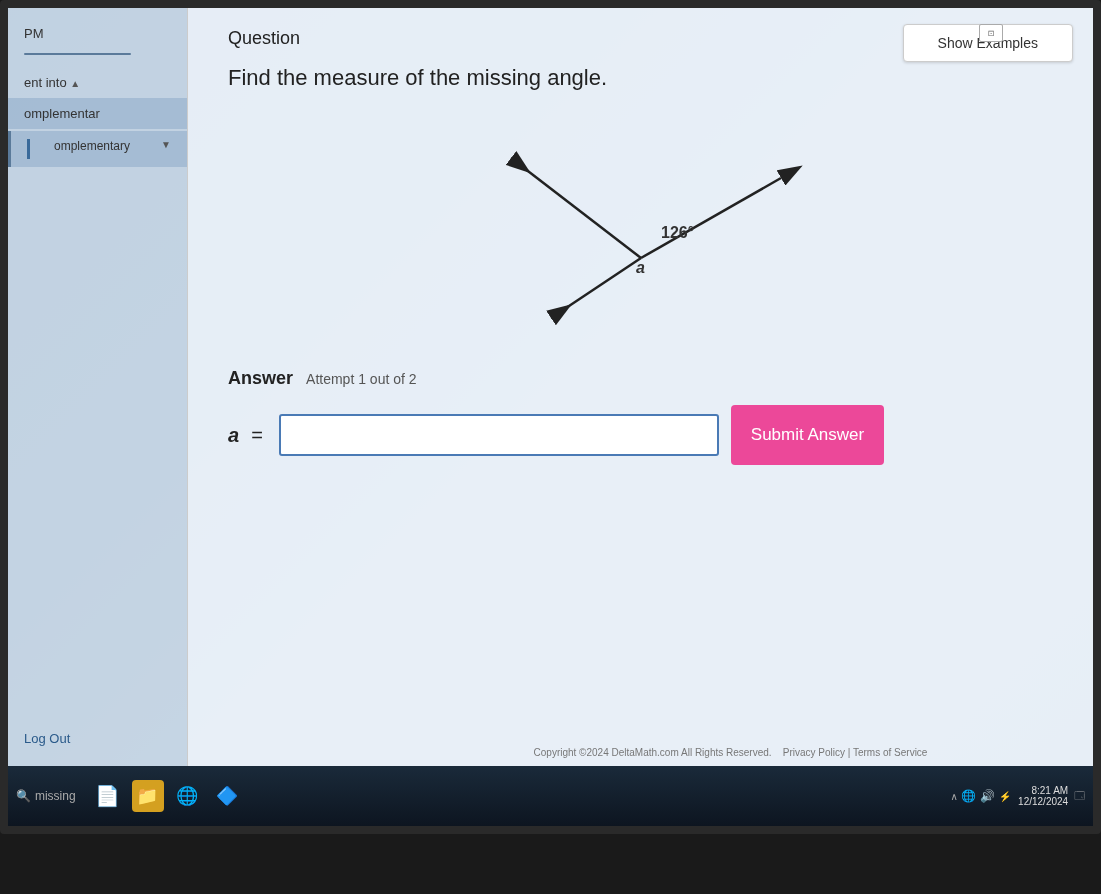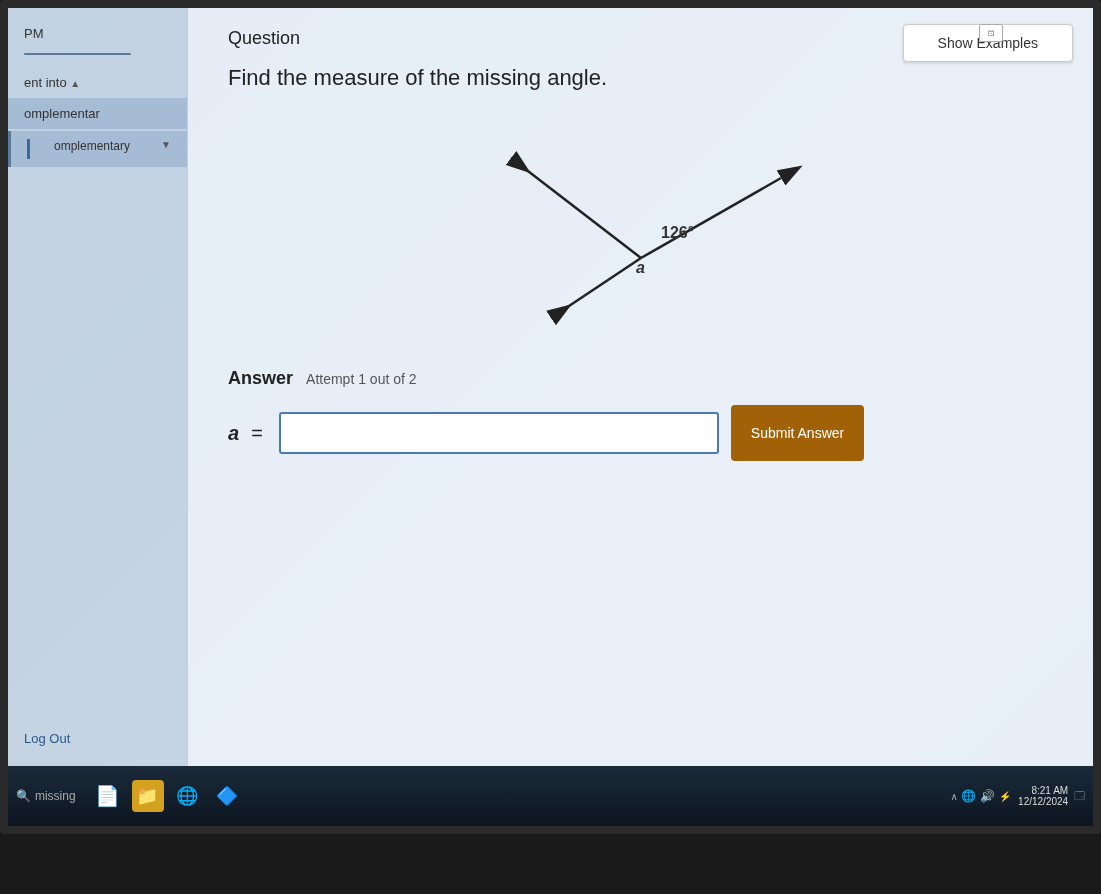--- a/index.html
+++ b/index.html
@@ -212,25 +212,25 @@
       height: 42px;
       border: 2px solid #4a7ab5;
       border-radius: 3px;
       background: white;
       outline: none;
       font-size: 16px;
       padding: 0 10px;
     }
 
     .submit-btn {
-      background: #a16207;
+      background: #ec4899;
       color: white;
       border: none;
       padding: 20px 20px;
-      font-size: 14px;
+      font-size: 17px;
       border-radius: 4px;
       cursor: pointer;
       white-space: nowrap;
     }
 
     
     .show-examples-btn {
       position: absolute;
       top: 16px;
       right: 20px;
@@ -449,20 +449,27 @@
           </div>
 
           <div class="answer-input-row">
             <span class="variable-label">a</span>
             <span class="equals-sign">=</span>
             <input class="answer-input" type="text" style="">
             <button class="submit-btn">Submit Answer</button>
           </div>
         </div>
 
+        <div class="footer">
+          <span>Copyright ©2024 DeltaMath.com All Rights Reserved.</span>
+          &nbsp;&nbsp;
+          <a href="#">Privacy Policy</a>
+          <span>|</span>
+          <a href="#">Terms of Service</a>
+        </div>
 
       </div>
     </div>
 
     <div class="taskbar">
 
       <div class="taskbar-search">
         <span>🔍</span>
         <span>missing</span>
       </div>

